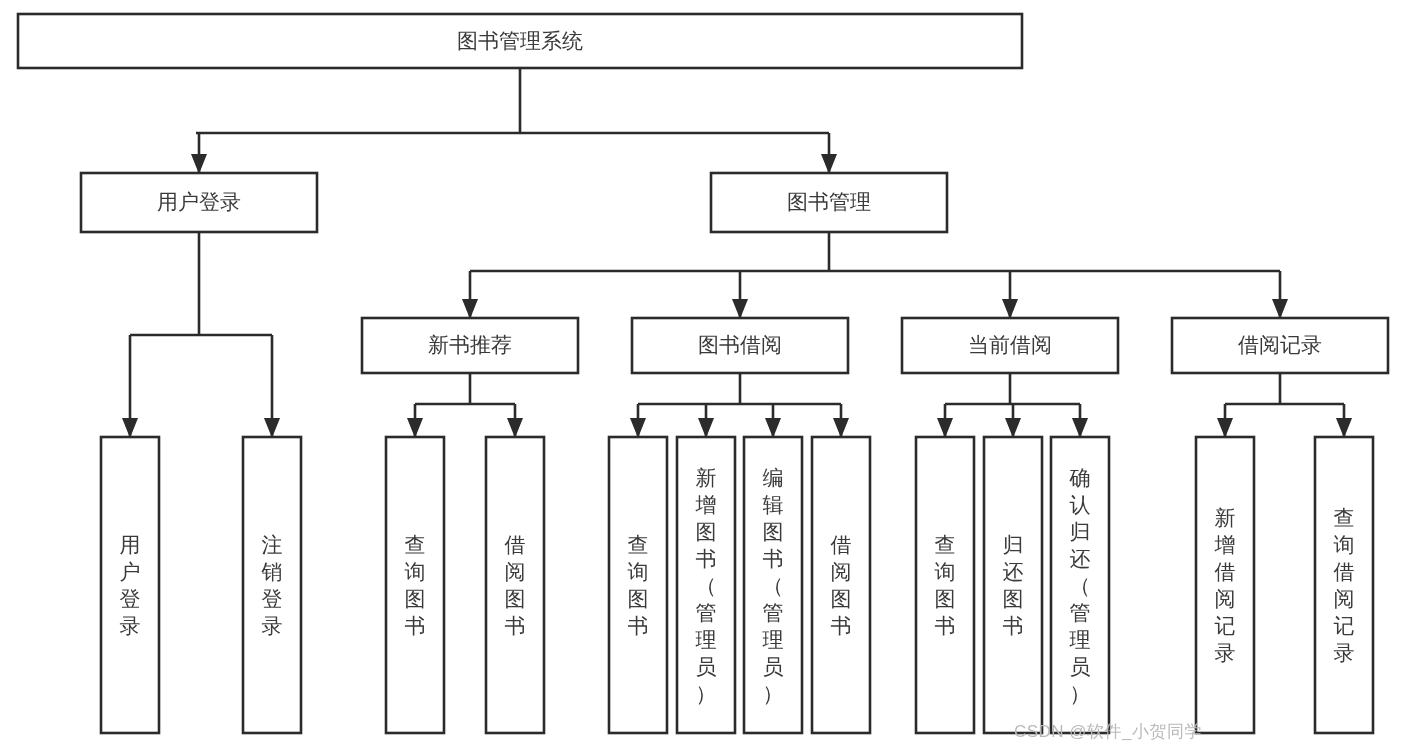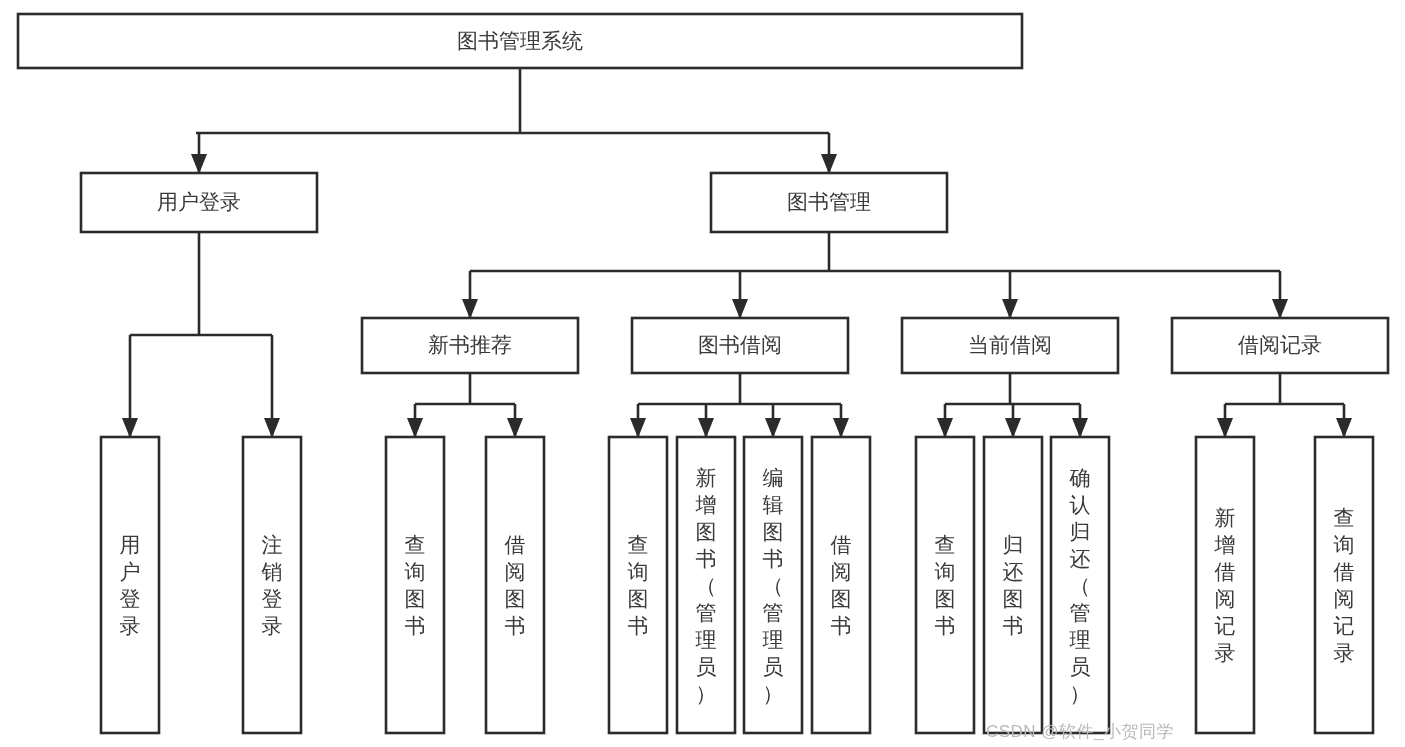--- a/index.html
+++ b/index.html
@@ -12,20 +12,21 @@
     height: 747px;
     font-family: "Liberation Sans", "DejaVu Sans", sans-serif;
     overflow: hidden;
     position: relative;
   }
   #diagram-root {
     position: relative;
     width: 1190px;
     height: 747px;
     background: #ffffff;
+    padding-left: 12px;
   }
   svg#tree-svg {
     position: absolute;
     left: 0;
     top: 0;
     width: 1405px;
     height: 747px;
     display: block;
   }
   .node-rect {
@@ -51,21 +52,21 @@
     dominant-baseline: middle;
   }
   .node-label-v {
     fill: #3a3a3a;
     font-family: "Liberation Sans", "DejaVu Sans", sans-serif;
     font-size: 21px;
     text-anchor: middle;
   }
   .watermark {
     position: absolute;
-    right: 16px;
+    right: 0;
     bottom: 4px;
     font-family: "Liberation Sans", "DejaVu Sans", sans-serif;
     font-size: 17px;
     color: #b9b9b9;
     letter-spacing: 0.5px;
     white-space: nowrap;
     user-select: none;
   }
 </style>
 </head>

